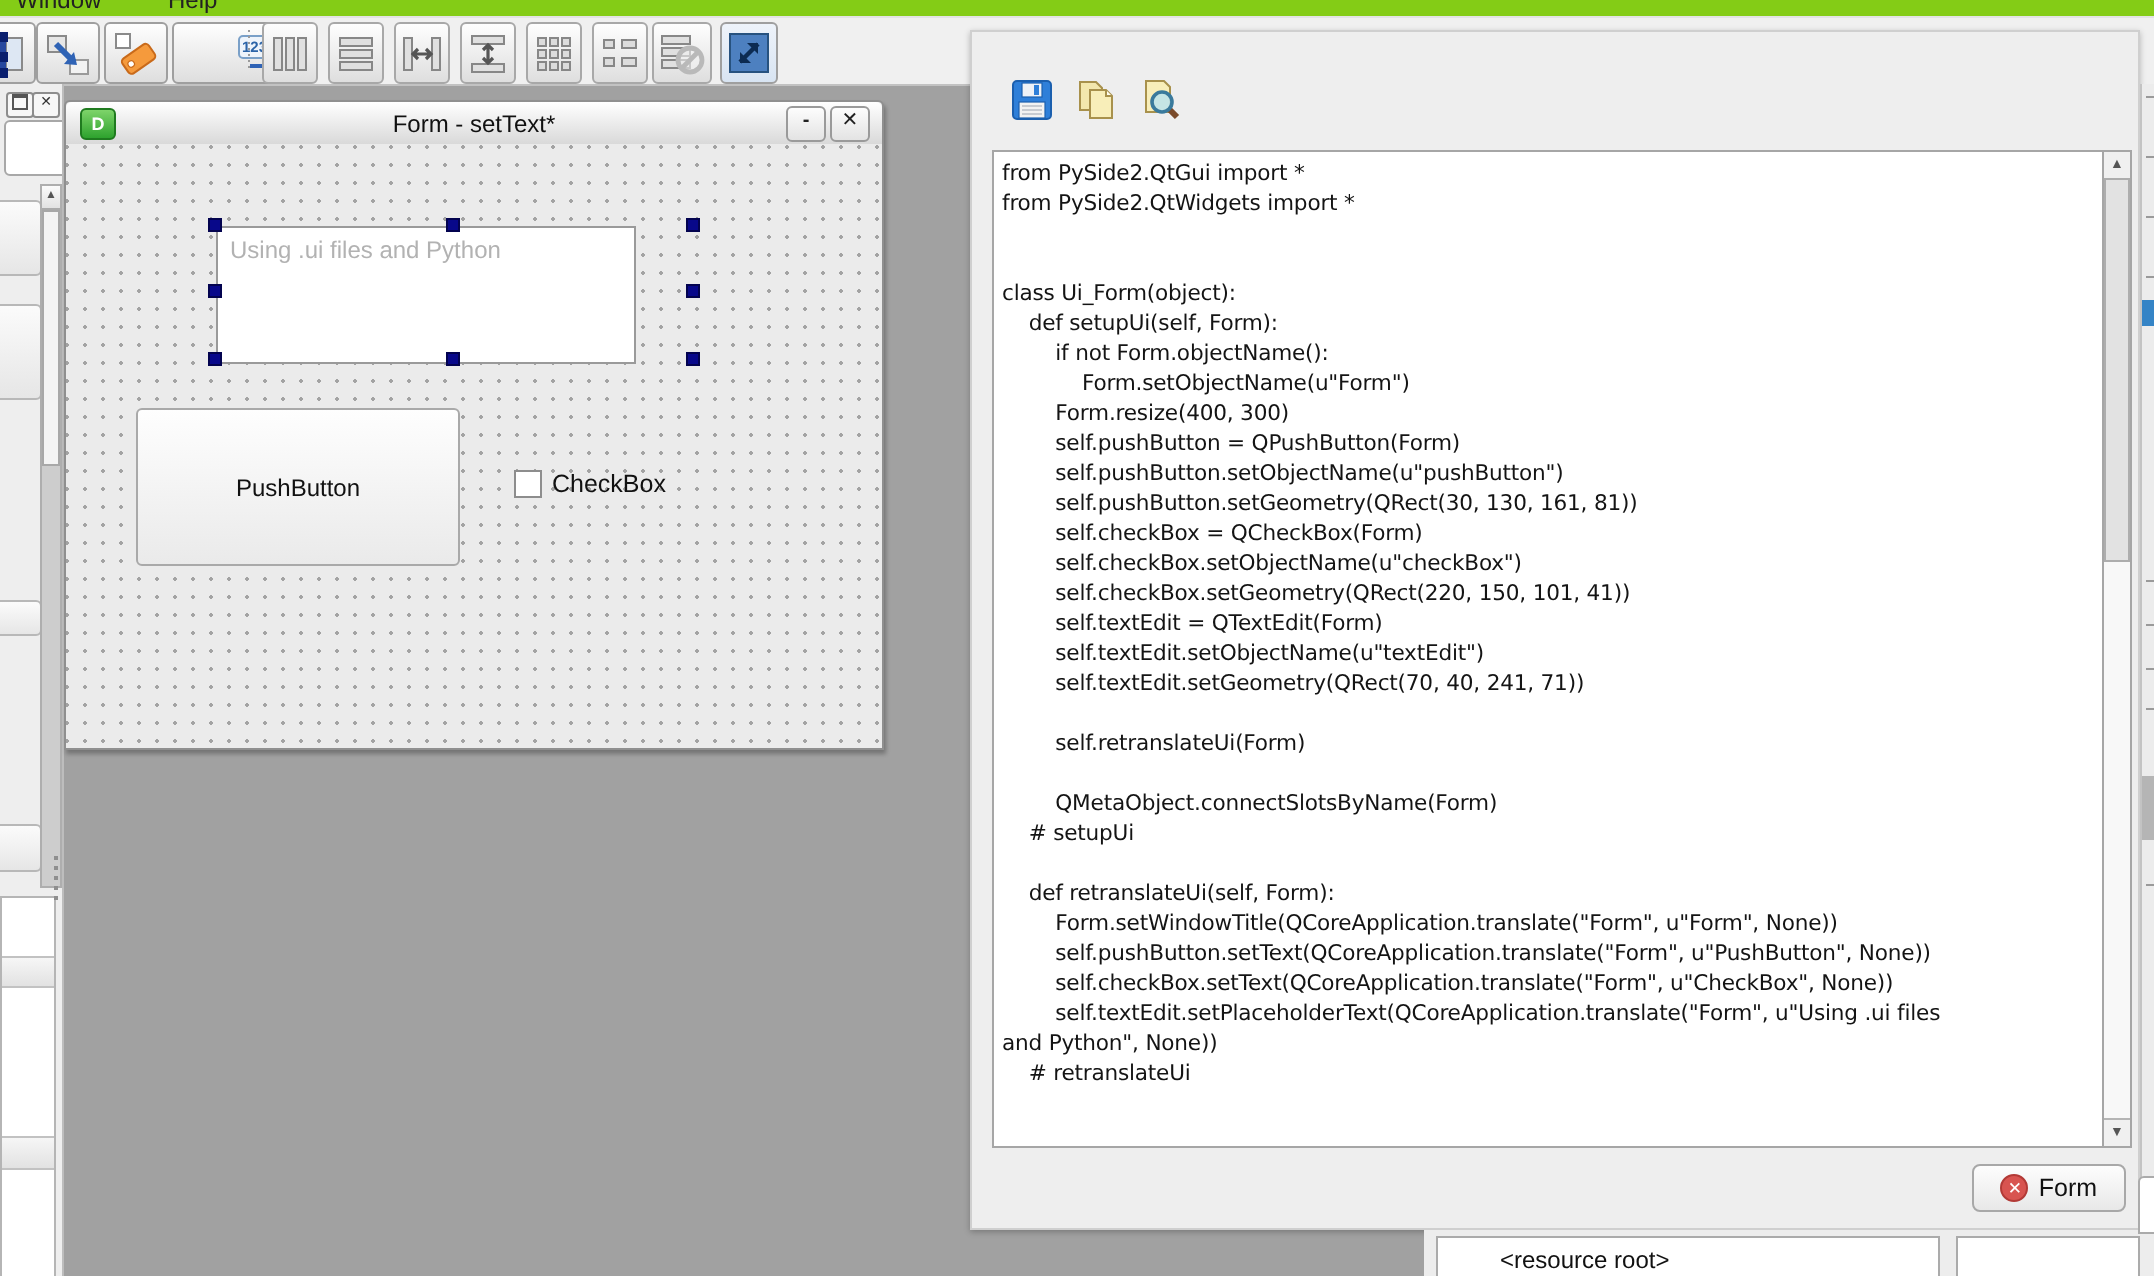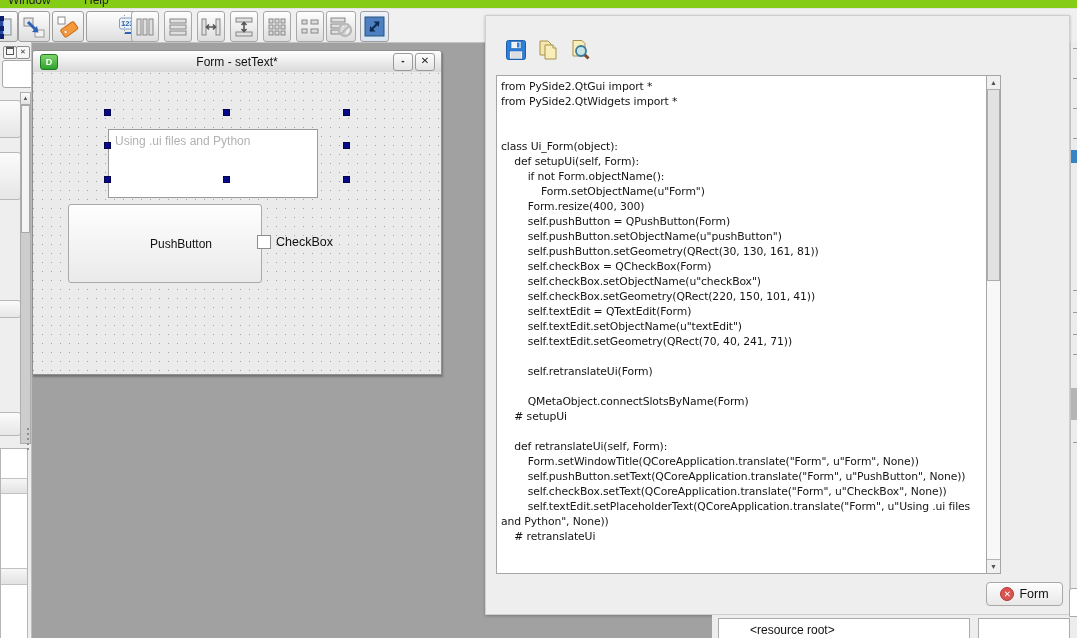--- a/index.html
+++ b/index.html
@@ -39,32 +39,32 @@
              background:linear-gradient(#ffffff,#d9d9d9);display:flex;align-items:center;}
   .dbadge{position:absolute;left:7px;top:3px;width:16px;height:14px;border-radius:3px;
           background:linear-gradient(#7ed46a,#2ea22e);border:1px solid #1f7a1f;color:#fff;
           font-weight:bold;font-size:9px;line-height:14px;text-align:center;}
   .ftext{flex:1;text-align:center;font-size:12px;color:#111;}
   .winbtn{position:absolute;top:2px;width:18px;height:16px;border:1px solid #9a9a9a;border-radius:3px;
           background:linear-gradient(#fdfdfd,#e3e3e3);text-align:center;font-size:10px;line-height:14px;font-weight:bold;color:#222;}
   .canvas{position:absolute;left:0;top:21px;right:0;bottom:0;background:#ebebeb;
           background-image:radial-gradient(circle,#a3a3a3 0.8px,transparent 0.9px);
           background-size:9px 9px;background-position:5px 6px;}
-  .textedit{position:absolute;left:75px;top:57px;width:210px;height:69px;background:#fff;border:1px solid #9a9a9a;
+  .textedit{position:absolute;left:75px;top:41px;width:210px;height:69px;background:#fff;border:1px solid #9a9a9a;
             box-sizing:border-box;padding:4px 6px;color:#b2b2b2;font-size:12px;}
   .handle{position:absolute;width:7px;height:7px;background:#08088a;border:1px solid #03034f;box-sizing:border-box;}
   .pushbtn{position:absolute;left:35px;top:132px;width:160px;height:77px;border:1px solid #a9a9a9;border-radius:3px;
-           background:linear-gradient(#fefefe,#eaeaea);display:flex;align-items:center;justify-content:center;font-size:12px;color:#111;padding-left:32px;}
+           background:linear-gradient(#fefefe,#eaeaea);display:flex;align-items:center;justify-content:center;font-size:12px;color:#111;}
   .cbbox{position:absolute;left:224px;top:163px;width:14px;height:14px;background:#fff;border:1px solid #8d8d8d;box-sizing:border-box;}
   .cblabel{position:absolute;left:243px;top:163px;font-size:12.5px;color:#111;}
   
   .dialog{left:485px;top:15px;width:585px;height:600px;background:#eeeeee;border:1px solid #cfcfcf;
           box-sizing:border-box;box-shadow:0 1px 3px rgba(0,0,0,.25);}
   .dlgbtn{position:absolute;top:22px;width:24px;height:24px;display:flex;align-items:center;justify-content:center;}
-  .codearea{position:absolute;left:10px;top:59px;width:505px;height:499px;background:#fff;border:1px solid #a6a6a6;box-sizing:border-box;overflow:hidden;}
+  .codearea{position:absolute;left:10px;top:59px;width:570px;height:499px;background:#fff;border:1px solid #a6a6a6;box-sizing:border-box;overflow:hidden;}
   .codetext{position:absolute;left:4px;top:3px;right:16px;white-space:pre;
             font-family:"DejaVu Sans","Liberation Sans",sans-serif;font-size:10.8px;line-height:15px;color:#141414;letter-spacing:-0.1px;}
   .vscroll{position:absolute;right:0;top:0;width:14px;height:497px;background:#f8f8f8;border-left:1px solid #a6a6a6;box-sizing:border-box;}
   .vscroll .btn{position:absolute;left:0;width:13px;height:13px;background:#f0f0f0;text-align:center;font-size:7px;line-height:13px;color:#555;}
   .vscroll .thumb{position:absolute;left:0;top:13px;width:13px;height:192px;background:#e2e2e2;border:1px solid #adadad;box-sizing:border-box;}
   .closebtn{position:absolute;left:500px;top:566px;width:77px;height:24px;border:1px solid #a8a8a8;border-radius:4px;
             background:linear-gradient(#fdfdfd,#e8e8e8);display:flex;align-items:center;justify-content:center;gap:5px;
             font-size:12.5px;color:#111;box-sizing:border-box;}
   .closedot{width:14px;height:14px;border-radius:50%;background:#d85450;border:1px solid #b23a36;box-sizing:border-box;
             color:#fff;font-size:8.5px;line-height:12px;text-align:center;font-weight:bold;}

